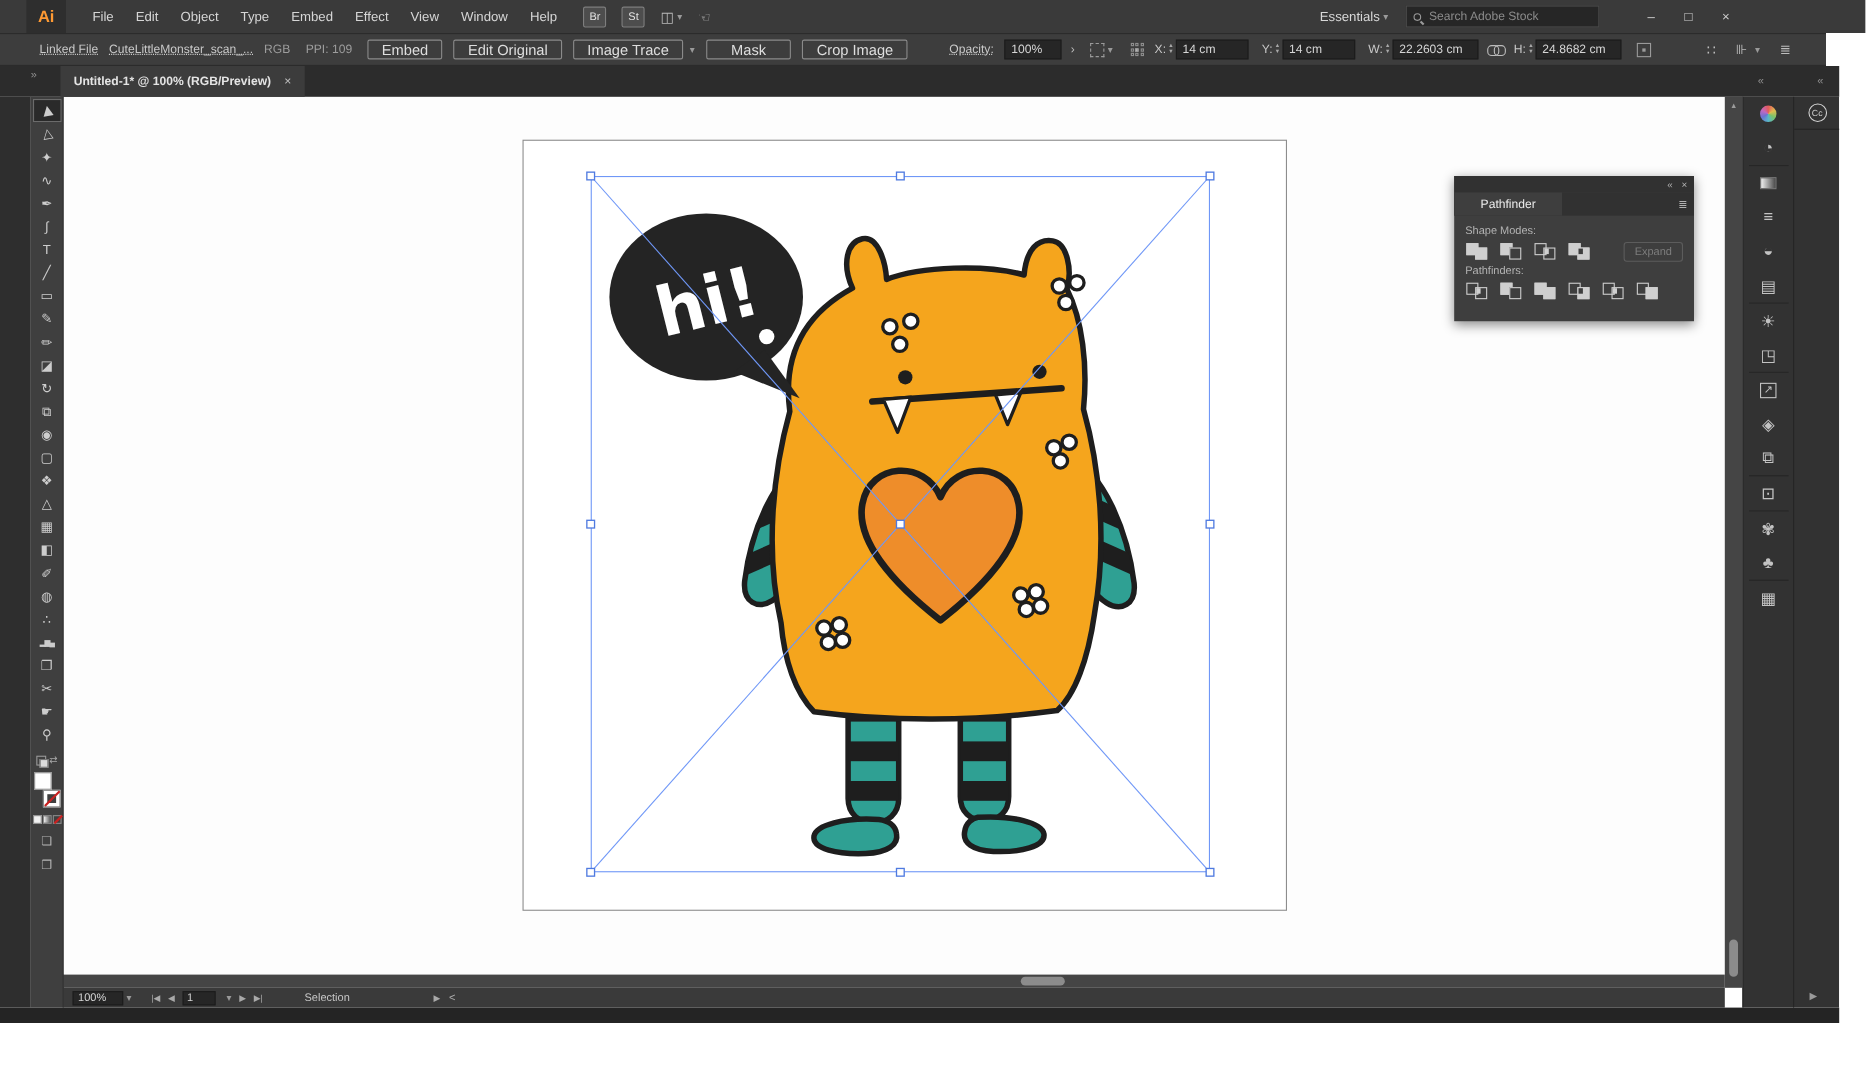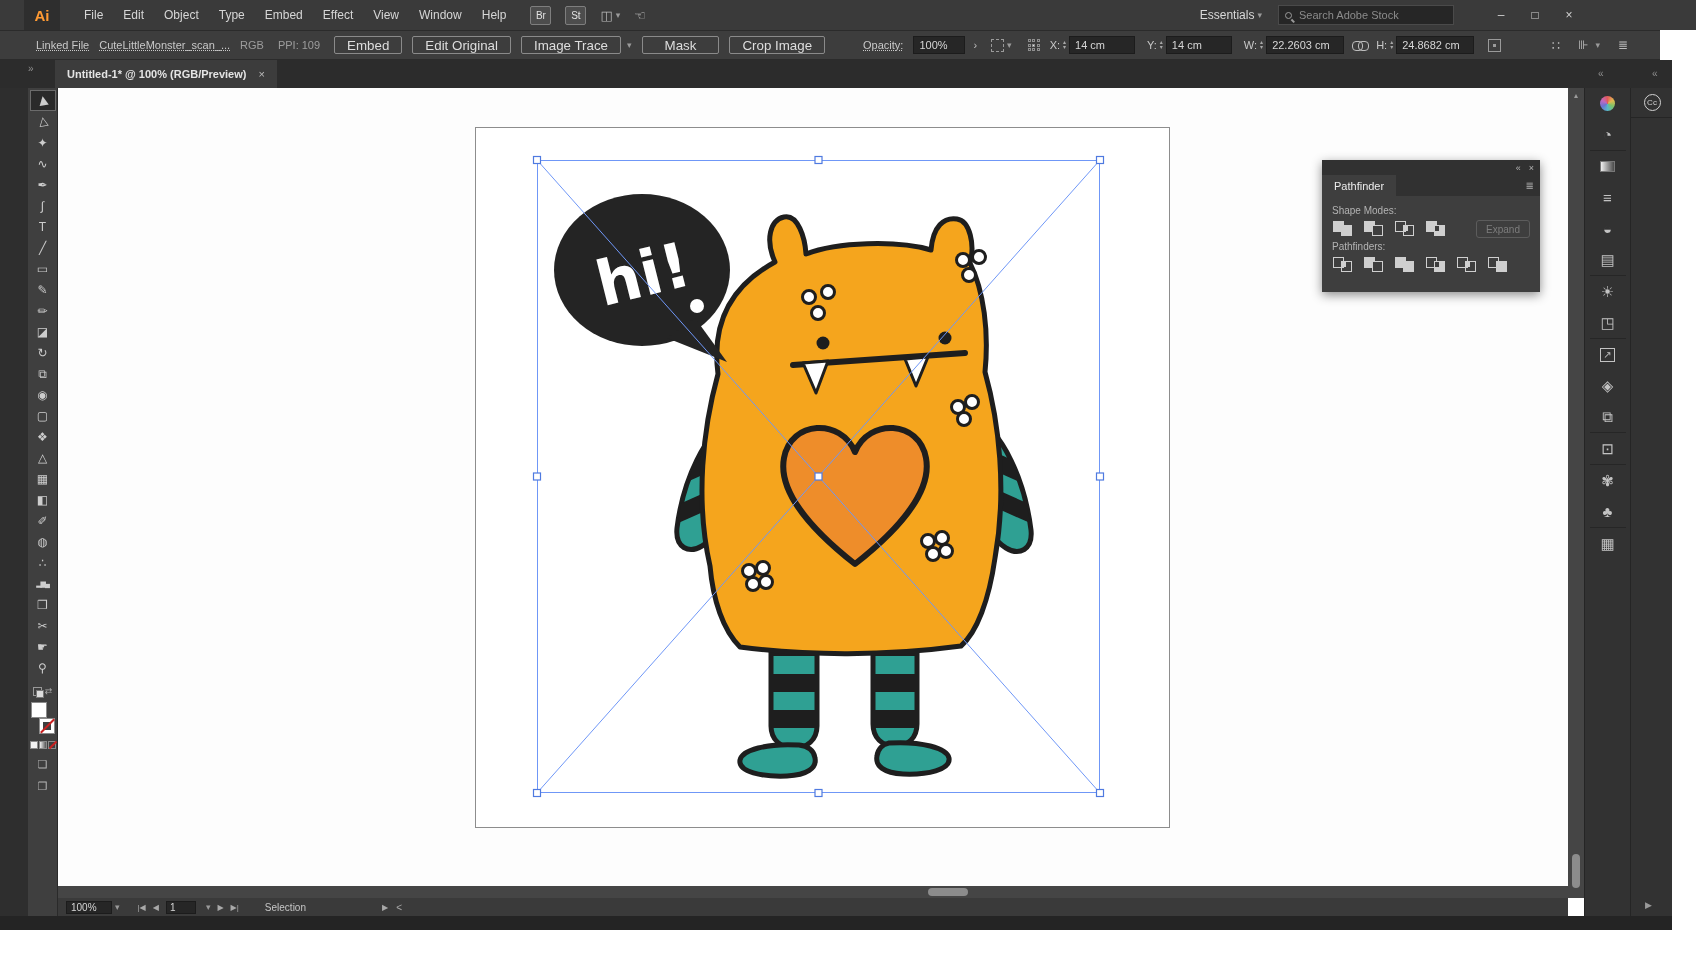--- a/index.html
+++ b/index.html
@@ -90,21 +90,21 @@
   .dksep{width:36px;height:1px;background:#262626;flex:none}
   .palette{width:15px;height:15px;border-radius:50%;background:conic-gradient(#e25a5a,#e2b94f,#79c26a,#58b7c9,#6a74d2,#c268c0,#e25a5a)}
   .gradsw{width:15px;height:11px;background:linear-gradient(90deg,#f0f0f0,#4a4a4a);border:1px solid #777}
   .ccbox{width:42px;height:30px;display:flex;align-items:center;justify-content:center;border-bottom:1px solid #252525}
   .cc{width:17px;height:17px;border:1.5px solid #d2d2d2;border-radius:50%;color:#d2d2d2;font-size:8px;display:flex;align-items:center;justify-content:center;font-weight:normal}
   .dock2 .binarrow{position:absolute;left:14px;bottom:6px;color:#9a9a9a;font-size:9px}
   
   .pfpanel{left:1322px;top:160px;width:218px;height:132px;background:#3e3e3e;z-index:20;box-shadow:0 3px 10px rgba(0,0,0,.45);font-size:10px}
   .pfhead{height:15px;background:#313131;display:flex;align-items:center;justify-content:flex-end;color:#b5b5b5;font-size:9px;padding-right:6px;gap:8px}
   .pftabs{height:21px;background:#313131;display:flex;align-items:center;position:relative}
-  .pftab{height:21px;background:#3e3e3e;color:#ececec;font-size:11px;display:flex;align-items:center;padding:0 12px}
+  .pftab{height:21px;background:#3e3e3e;color:#ececec;font-size:11px;display:flex;align-items:center;padding:0 24px}
   .pfmenu{position:absolute;right:6px;color:#b0b0b0;font-size:10px}
   .pfbody{padding:6px 10px 0}
   .pflbl{color:#b3b3b3;margin:3px 0 4px}
   .pfrow{display:flex;align-items:center}
   .pf{position:relative;width:24px;height:18px;margin-right:7px}
   .pf i{position:absolute;width:11px;height:11px;border:1px solid #cfcfcf}
   .pf .b{left:1px;top:1px}
   .pf .f{left:9px;top:5px}
   .pf .o{display:none;position:absolute;left:10px;top:6px;width:4px;height:5px;background:#cfcfcf;border:none}
   .pf.fb .b{background:#cfcfcf}
@@ -464,21 +464,21 @@
   <span class="zfield">100%</span>
   <span class="chev">▾</span>
   <span class="nav">
     <span>|◀</span>
     <span>◀</span>
     <span class="abfield">1</span>
     <span class="chev">▾</span>
     <span>▶</span>
     <span>▶|</span>
   </span>
-  <span style="margin-left:26px">Selection</span>
+  <span style="margin-left:38px">Selection</span>
   <span style="margin-left:76px;font-size:8px;color:#a9a9a9">▶</span>
   <span style="margin-left:8px;color:#a9a9a9">&lt;</span>
 </div>
 <div class="abs bottombar"></div>
 
 <div class="abs dock1">
   <div class="dkitem">
       <span class="palette"></span>
     </div>
   <div class="dkitem">

